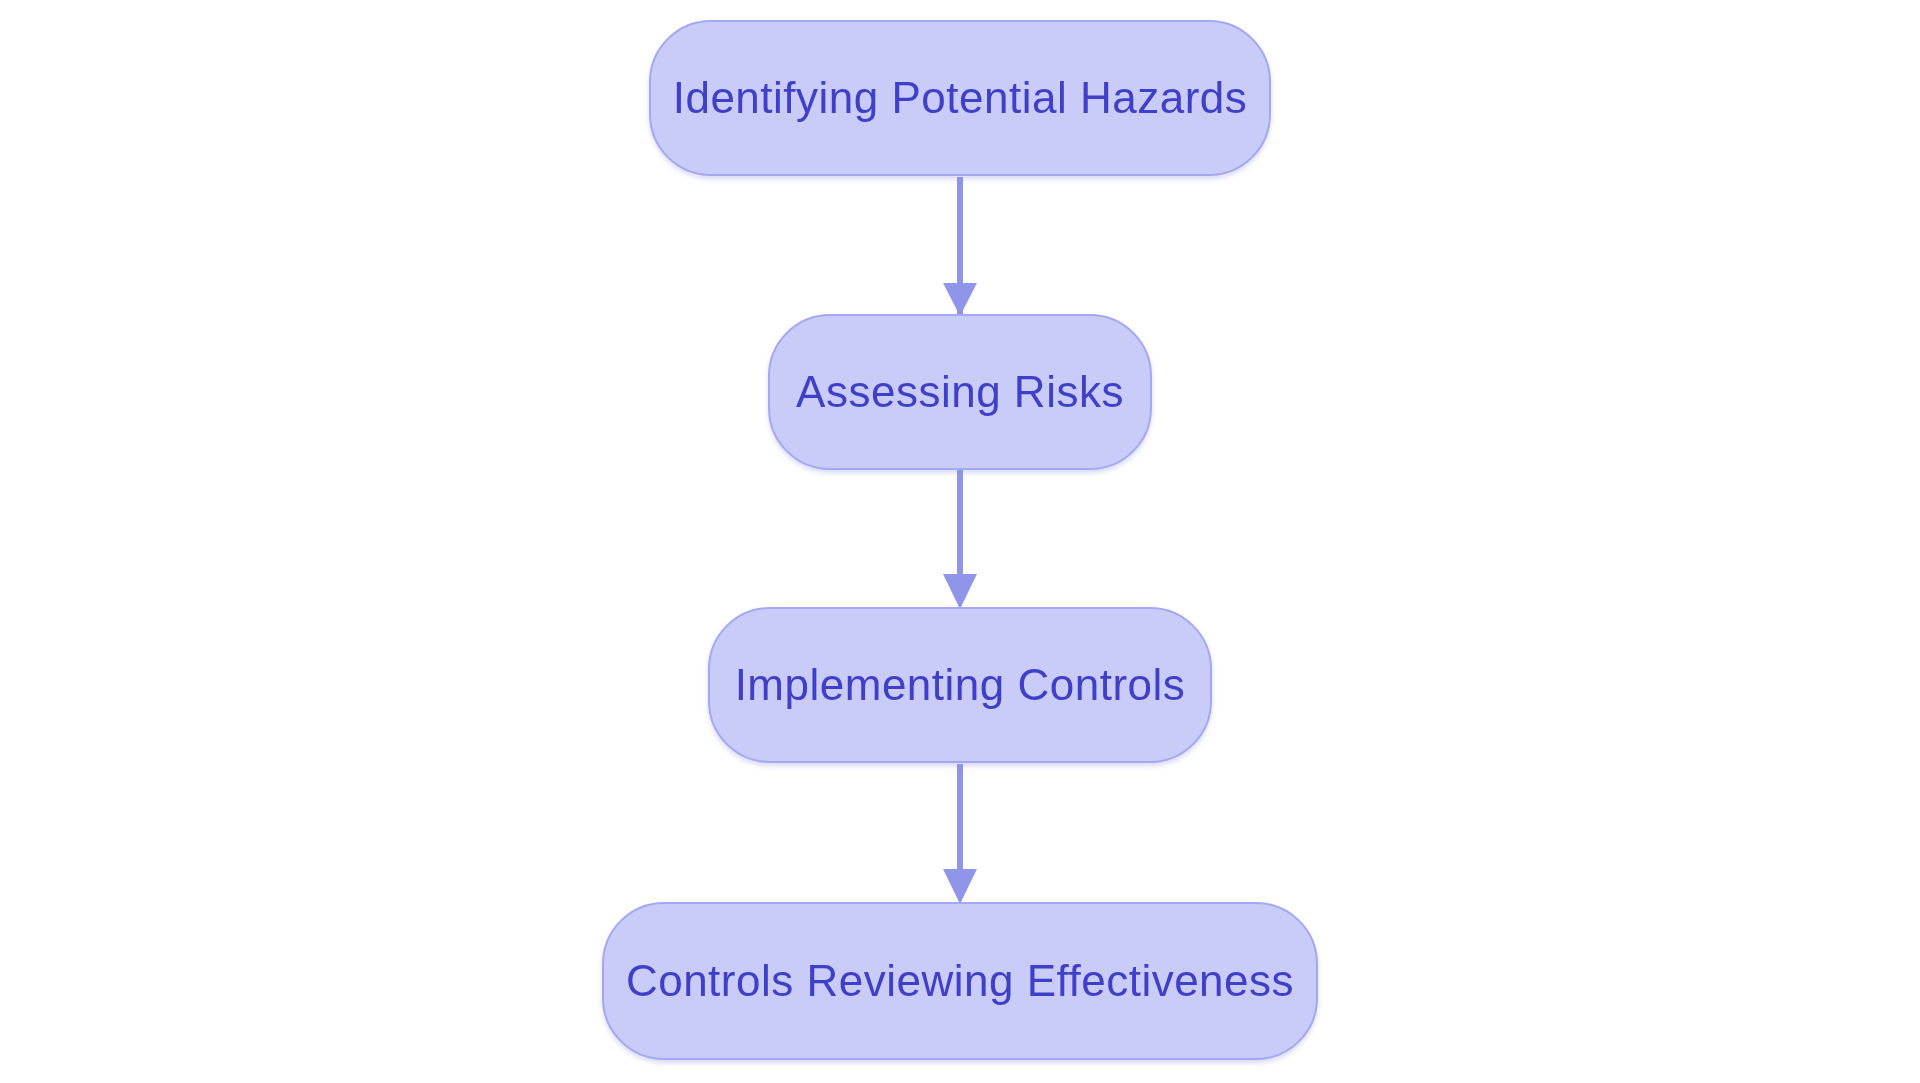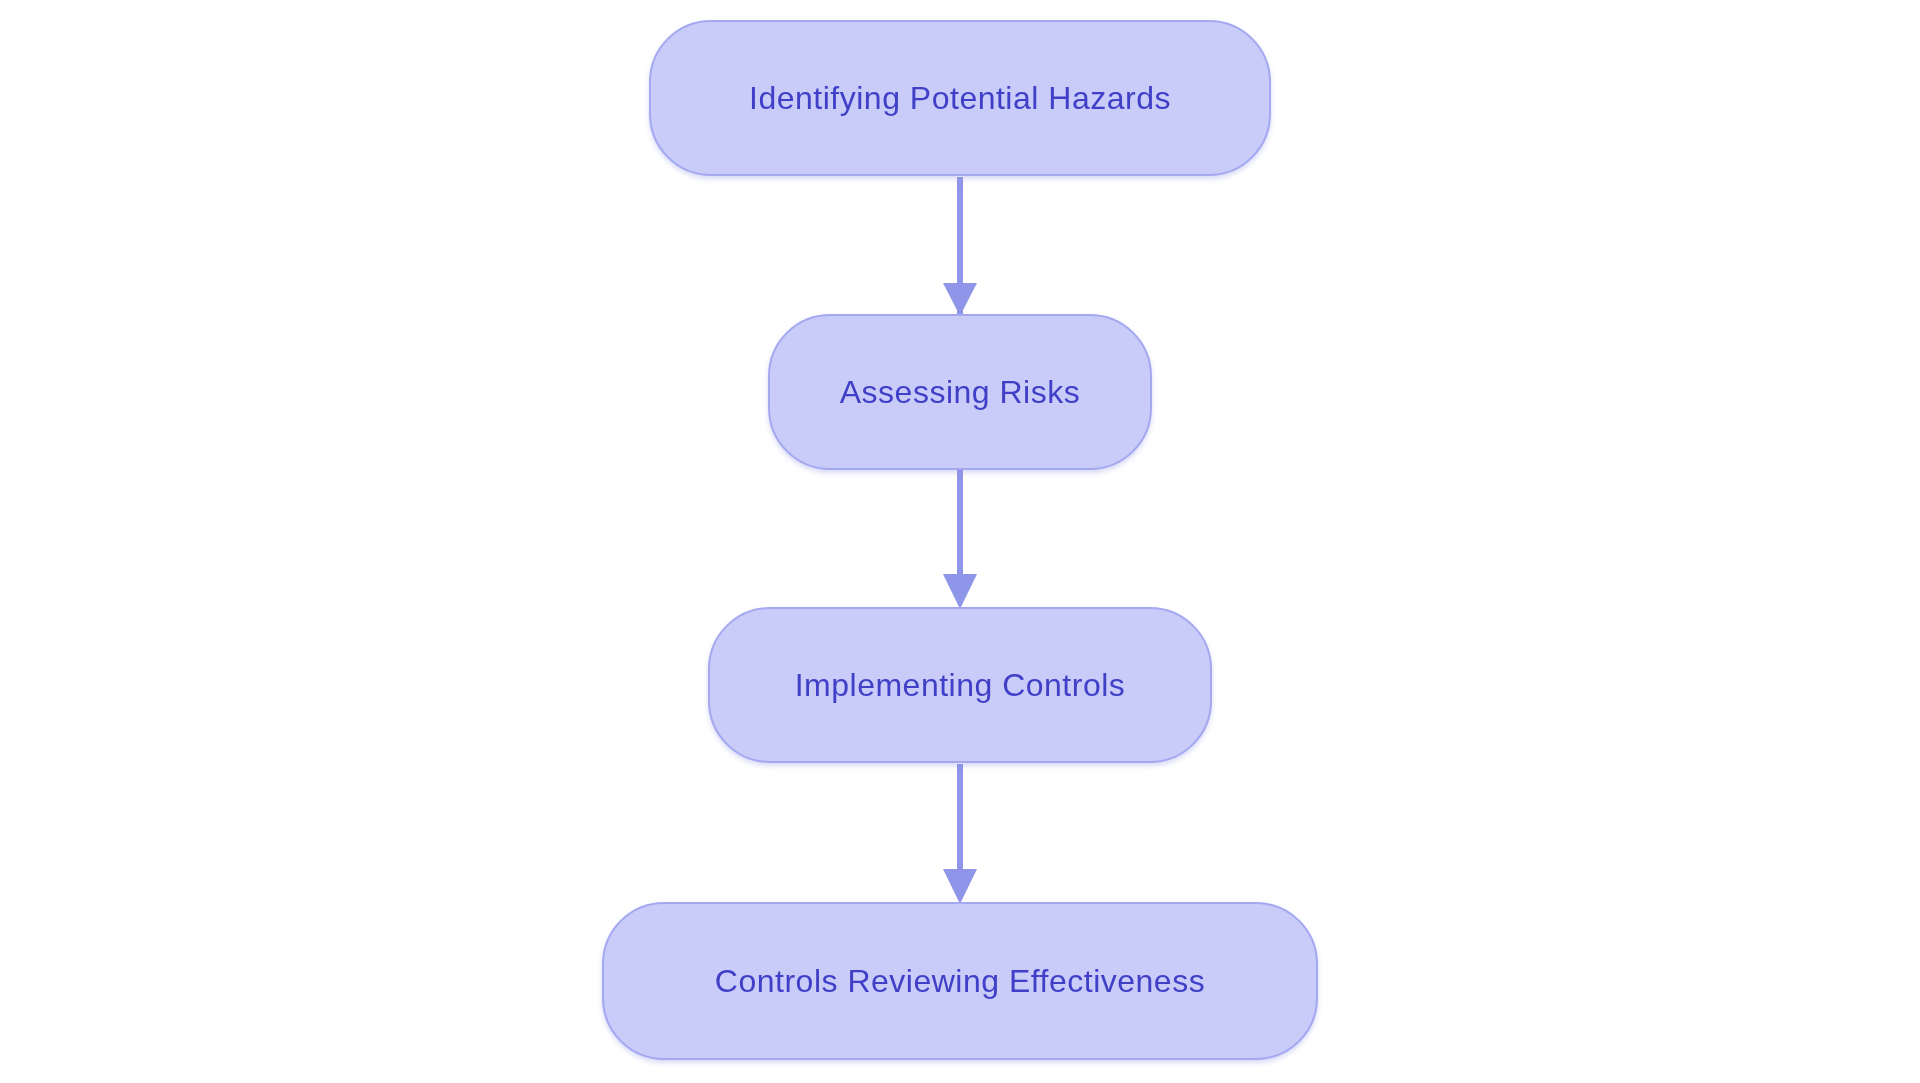--- a/index.html
+++ b/index.html
@@ -42,21 +42,21 @@
   }
   .node {
     position: absolute;
     display: flex;
     align-items: center;
     justify-content: center;
     background: var(--node-fill);
     border: 2.5px solid var(--node-border);
     border-radius: 62px;
     color: var(--node-text);
-    font-size: 32px;
+    font-size: 44px;
     font-weight: 400;
     letter-spacing: 0.5px;
     text-align: center;
     box-shadow: 0 3px 5px rgba(143, 150, 232, 0.35);
   }
   .node-1 { left: 649px; top: 20px;  width: 622px; height: 156px; }
   .node-2 { left: 768px; top: 314px; width: 384px; height: 156px; }
   .node-3 { left: 708px; top: 607px; width: 504px; height: 156px; }
   .node-4 { left: 602px; top: 902px; width: 716px; height: 158px; }
 </style>

